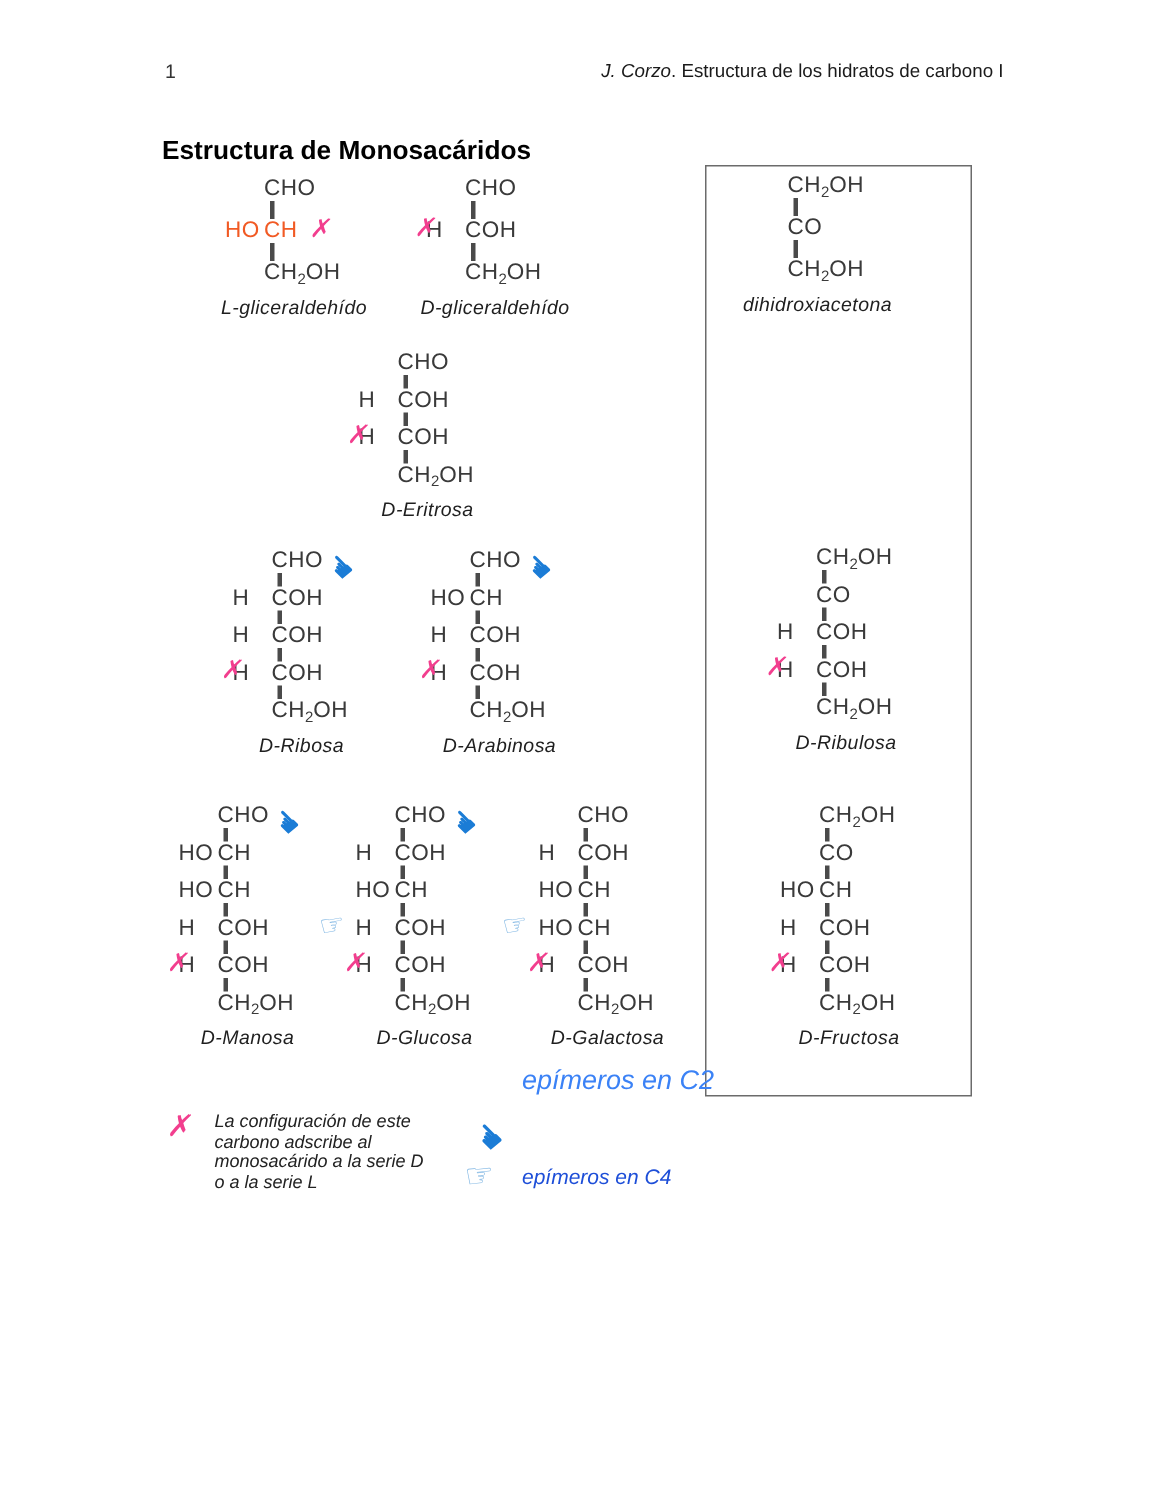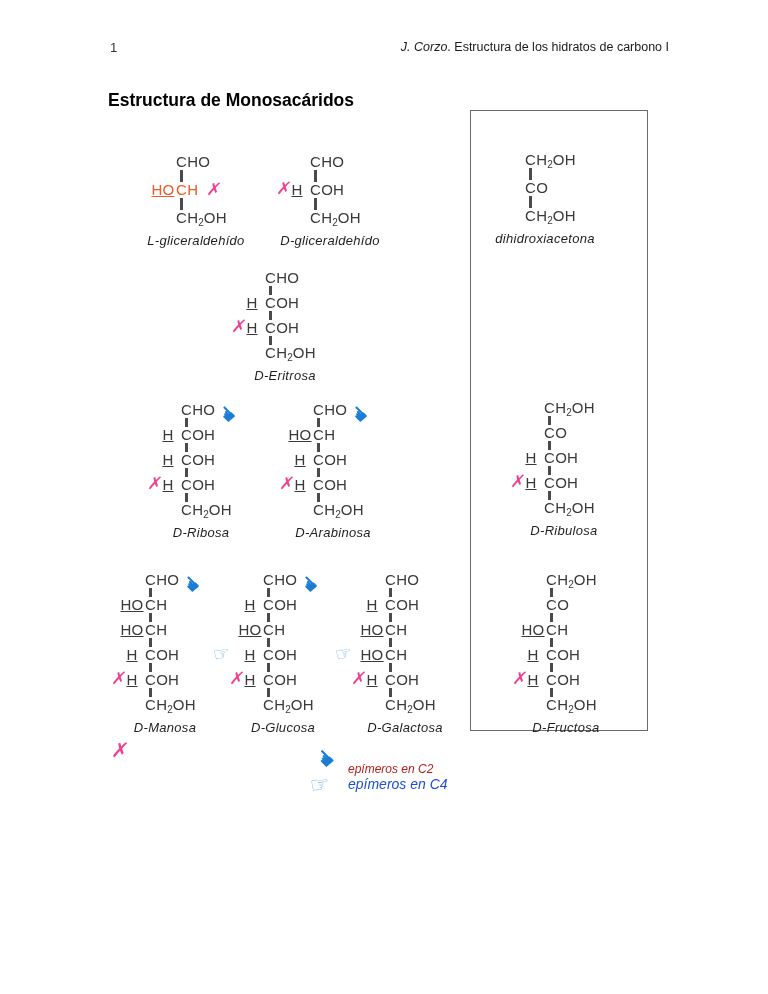--- a/index.html
+++ b/index.html
@@ -11,23 +11,23 @@
   .running{position:absolute;right:99px;top:40px;font-size:12.5px;color:#1a1a1a;}
   .running .auth{font-style:italic;}
   .title{position:absolute;left:108px;top:66px;font-size:17.5px;font-weight:bold;color:#000;margin-top:24px;}
   .subtitle{position:absolute;left:108px;top:91px;font-size:15px;font-weight:bold;color:#000;}
 
   
   .kbox{position:absolute;left:470px;top:110px;width:176px;height:619px;
         border:1.5px solid #6b6b6b;background:#fff;}
 
   
-  .molecule{position:absolute;width:92px;font-size:15px;color:#3a3a3a;letter-spacing:.3px;margin-top:36px;}
+  .molecule{position:absolute;width:92px;font-size:15px;color:#3a3a3a;letter-spacing:.3px;}
   .mrow{height:16px;line-height:16px;display:flex;position:relative;white-space:nowrap;}
-  .lft{flex:0 0 26px;width:26px;text-align:center;text-decoration:underline;}
+  .lft{flex:0 0 26px;width:26px;text-align:left;}
   .rgt{text-align:left;}
   sub{font-size:10px;vertical-align:-3px;letter-spacing:0;}
   .bond{width:3px;height:9px;background:#4a4a4a;margin-left:30px;}
   .wide-gap .bond{height:12px;}
   .mlabel{font-style:italic;font-size:13px;color:#1f1f1f;text-align:center;
           width:120px;margin-left:-14px;margin-top:7px;white-space:nowrap;}
 
   
   .mk{font-family:"DejaVu Sans",sans-serif;}
   .mk-x{font-weight:bold;font-size:17px;transform:skewX(-10deg);}
@@ -39,21 +39,21 @@
 
   
   .lg-x{position:absolute;left:112px;top:738px;font-size:20px;font-weight:bold;
         color:#f23e8e;transform:skewX(-10deg);font-family:"DejaVu Sans",sans-serif;}
   .lg-note{position:absolute;left:143px;top:741px;width:180px;font-size:12px;
            font-style:italic;line-height:13.5px;color:#222;white-space:pre-line;}
   .lg-hand2{position:absolute;left:315px;top:746px;font-size:22px;color:#1b7cd6;
             transform:rotate(45deg);font-family:"DejaVu Sans",sans-serif;}
   .lg-hand4{position:absolute;left:310px;top:772px;font-size:22px;color:#85b9e4;
             transform:rotate(-6deg);font-family:"DejaVu Sans",sans-serif;}
-  .lg-c2{position:absolute;left:348px;top:762px;font-size:12px;font-style:italic;color:#b91c1c;}
+  .lg-c2{position:absolute;left:348px;top:710px;font-size:18px;font-style:italic;color:#3b82f6;}
   .lg-c4{position:absolute;left:348px;top:776px;font-size:14px;font-style:italic;color:#1d4ed8;}
 </style>
 </head>
 <body>
 
 <div id="page">
 
   <div class="pagenum">1</div>
   <div class="running"><span class="auth">J. Corzo</span><span>. Estructura de los hidratos de carbono I</span></div>
 
@@ -357,18 +357,22 @@
       </div>
       <div class="bond"></div>
       <div class="mrow">
         <span class="lft"></span>
         <span class="rgt">CH<sub>2</sub>OH</span>
       </div>
       <div class="mlabel">D-Fructosa</div>
     </div>
 
   <div class="lg-x">✗</div>
+  <div class="lg-note">La configuración de este
+carbono adscribe al
+monosacárido a la serie D
+o a la serie  L</div>
   <div class="lg-hand2">☚</div>
   <div class="lg-c2">epímeros en C2</div>
   <div class="lg-hand4">☞</div>
   <div class="lg-c4">epímeros en C4</div>
 
 </div>
 
 </body></html>

